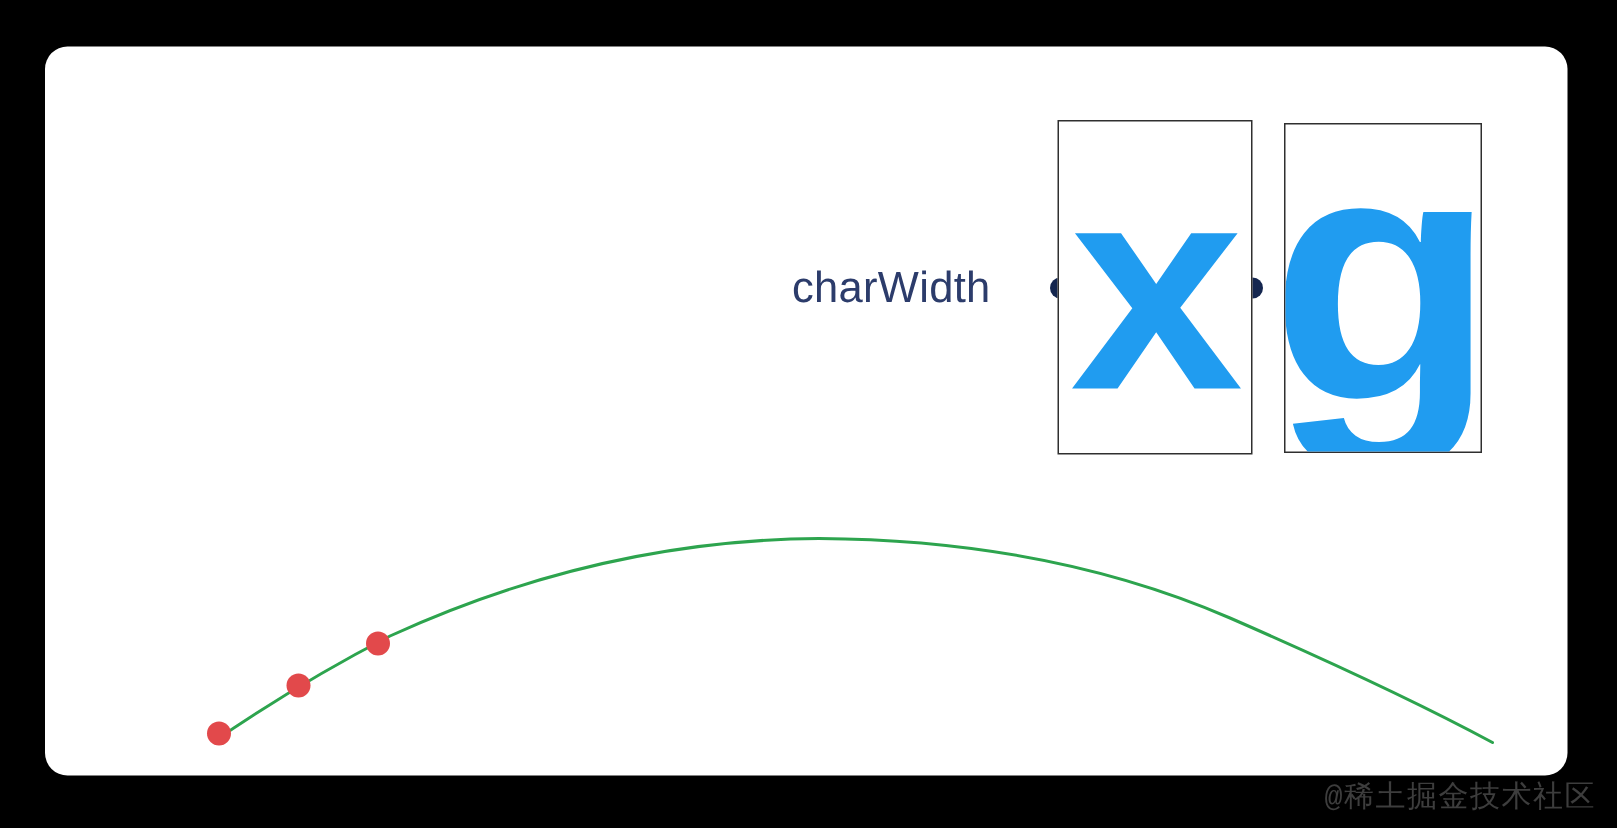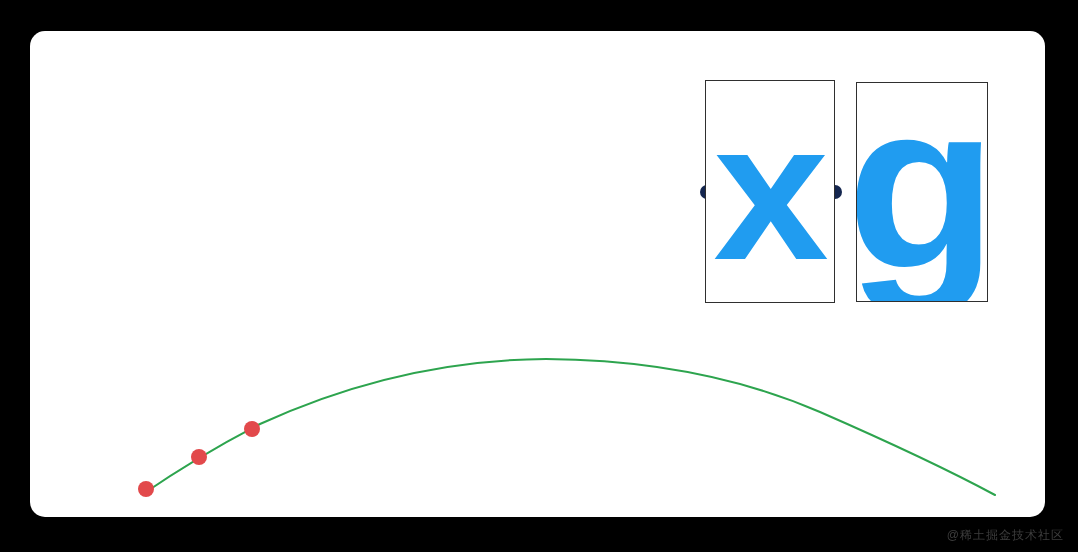--- a/index.html
+++ b/index.html
@@ -84,23 +84,23 @@
     font-size: 29px;
     color: #2c3c6b;
     font-family: "Liberation Sans", sans-serif;
     letter-spacing: 0.2px;
     white-space: nowrap;
   }
   #watermark {
     position: absolute;
     right: 14px;
     bottom: 8px;
-    font-size: 12px;
+    font-size: 20px;
     color: #3d3d3d;
-    font-family: Liberation Sans, sans-serif;
+    font-family: Liberation Mono, monospace;
     letter-spacing: 1px;
     white-space: nowrap;
   }
 </style>
 </head>
 <body>
 
 <div id="stage">
 
   <div id="card" style="background: rgb(255, 255, 255);"></div>
@@ -133,16 +133,17 @@
   </svg>
 
   <div class="glyph-box" id="glyph-box-x" style="border-color: rgb(47, 47, 47);">
     <span class="glyph" id="glyph-x" style="color: rgb(32, 156, 240);">x</span>
   </div>
 
   <div class="glyph-box" id="glyph-box-g" style="border-color: rgb(47, 47, 47);">
     <span class="glyph" id="glyph-g" style="color: rgb(32, 156, 240);">g</span>
   </div>
 
+  <div id="charwidth-label" style="color: rgb(44, 60, 107);">charWidth</div>
 
   <div id="watermark" style="color: rgb(61, 61, 61);">@稀土掘金技术社区</div>
 
 </div>
 
 </body></html>

